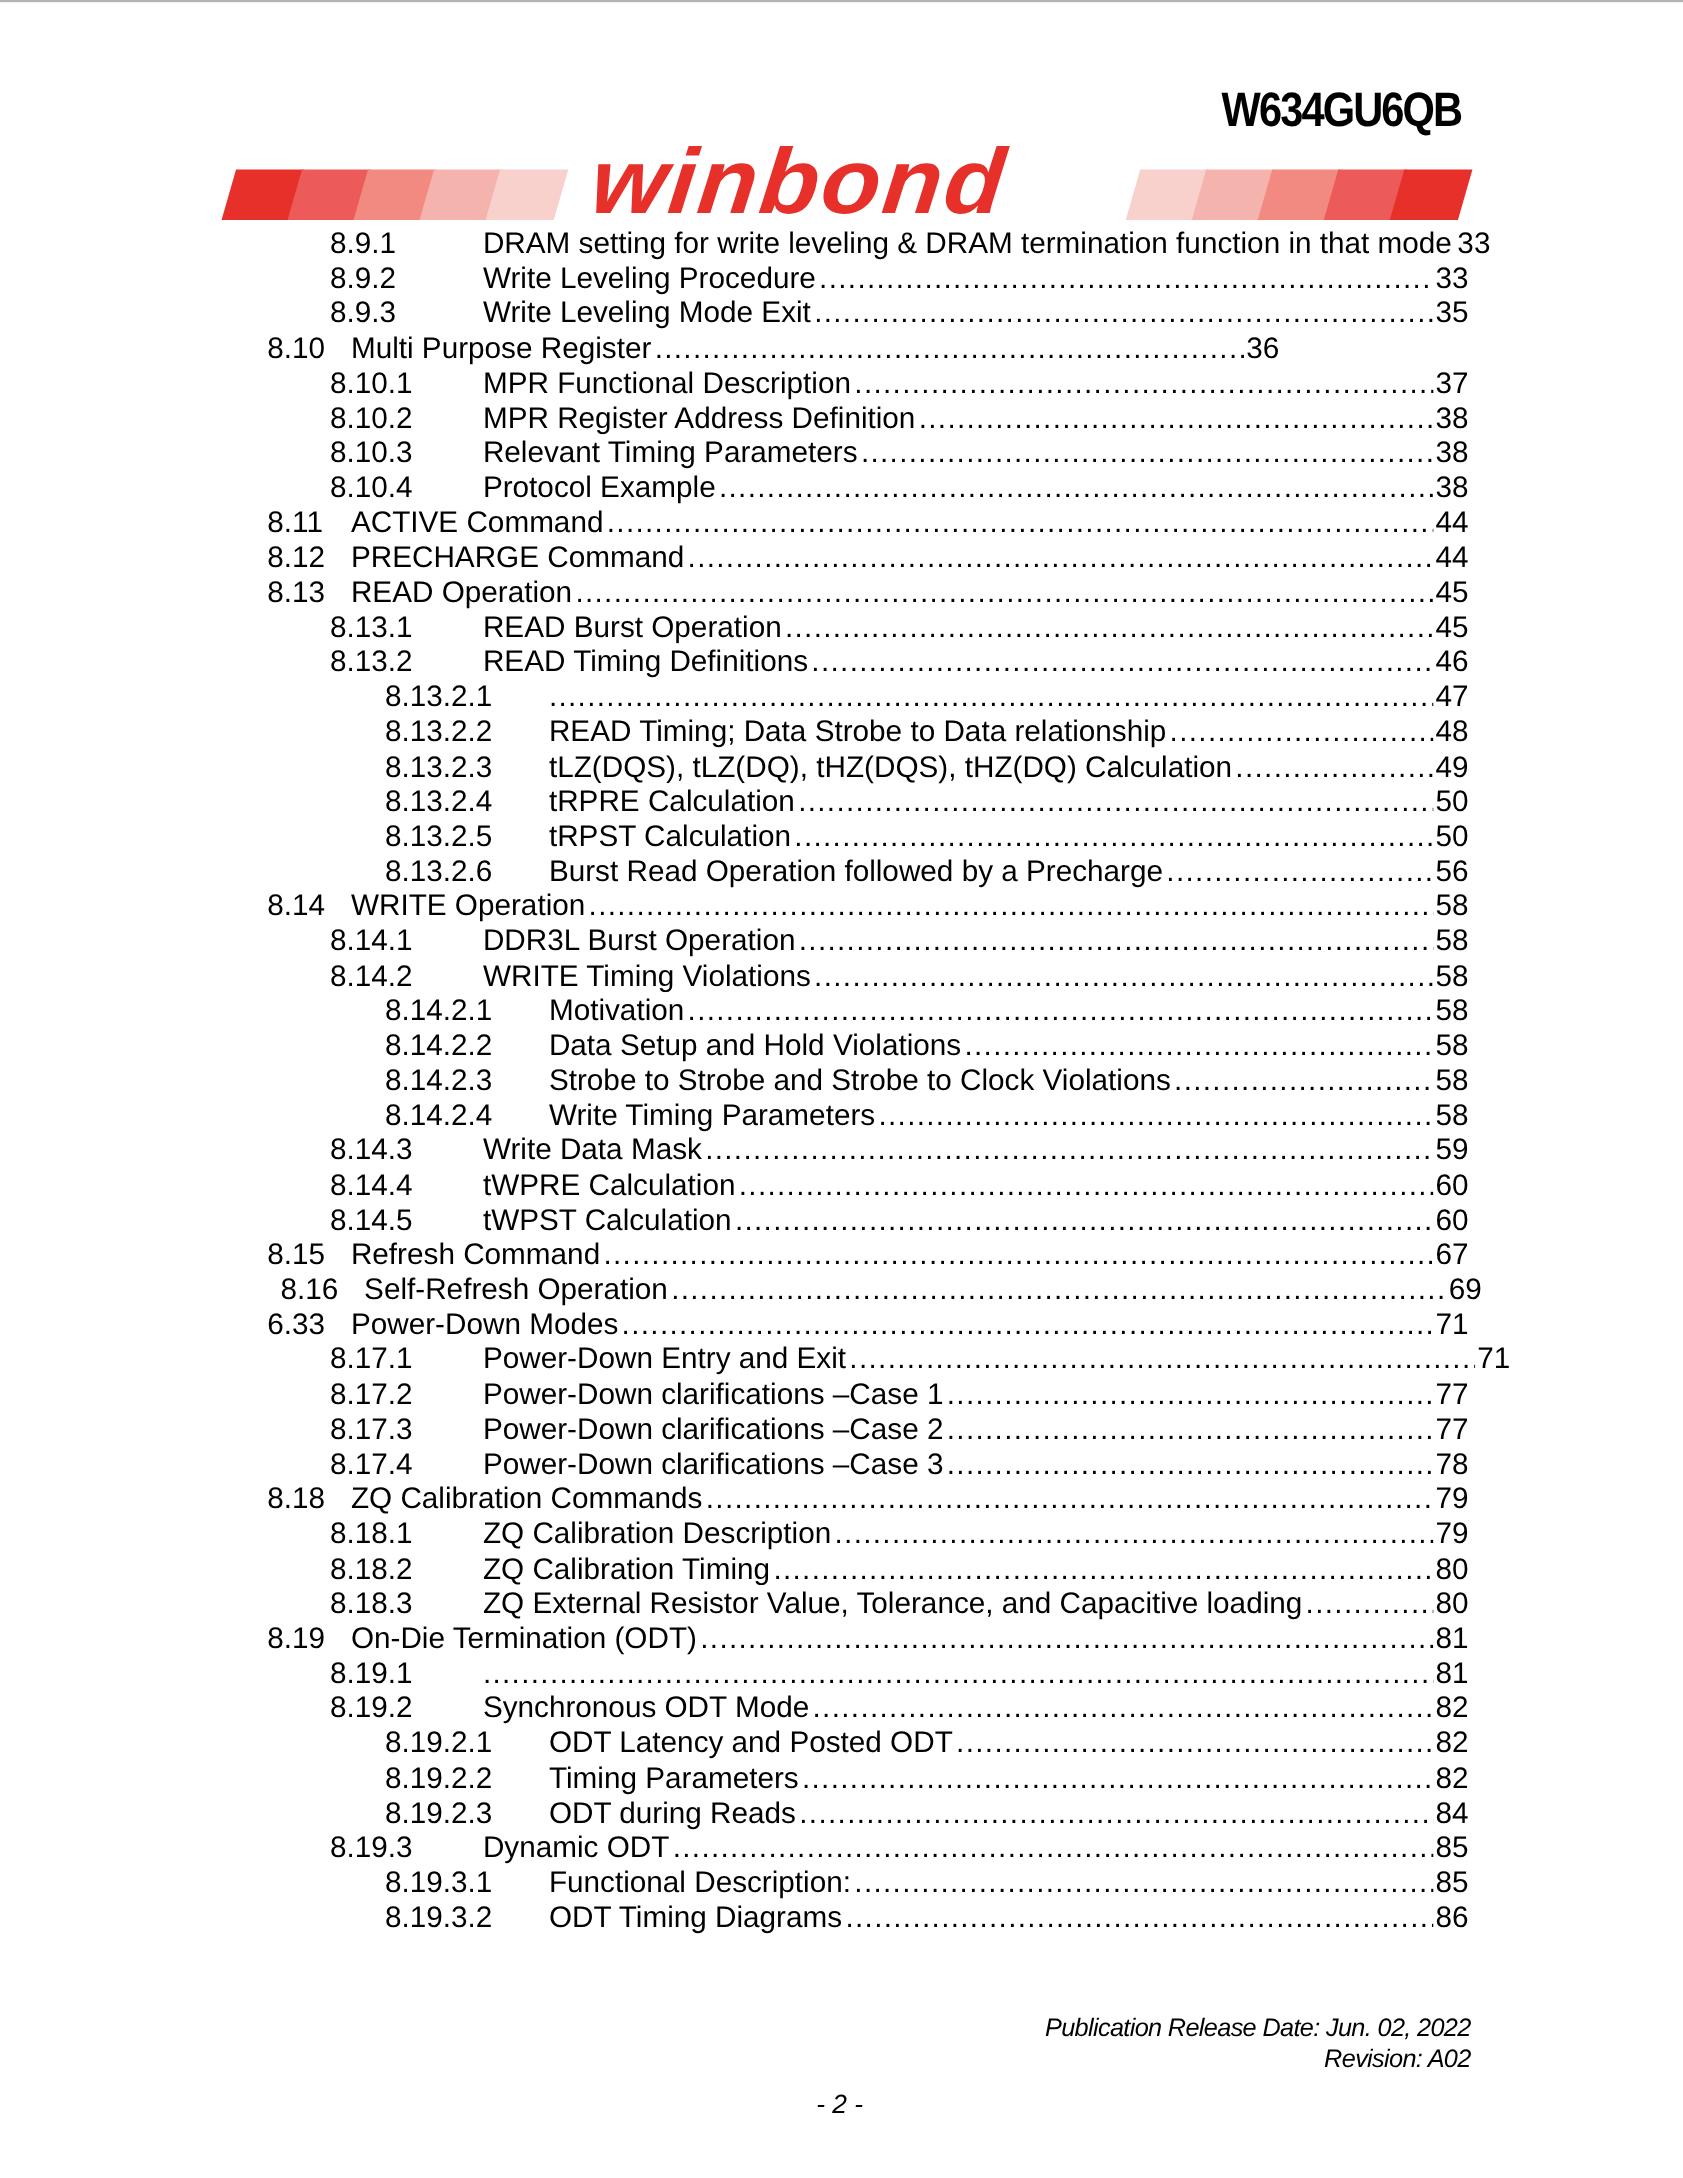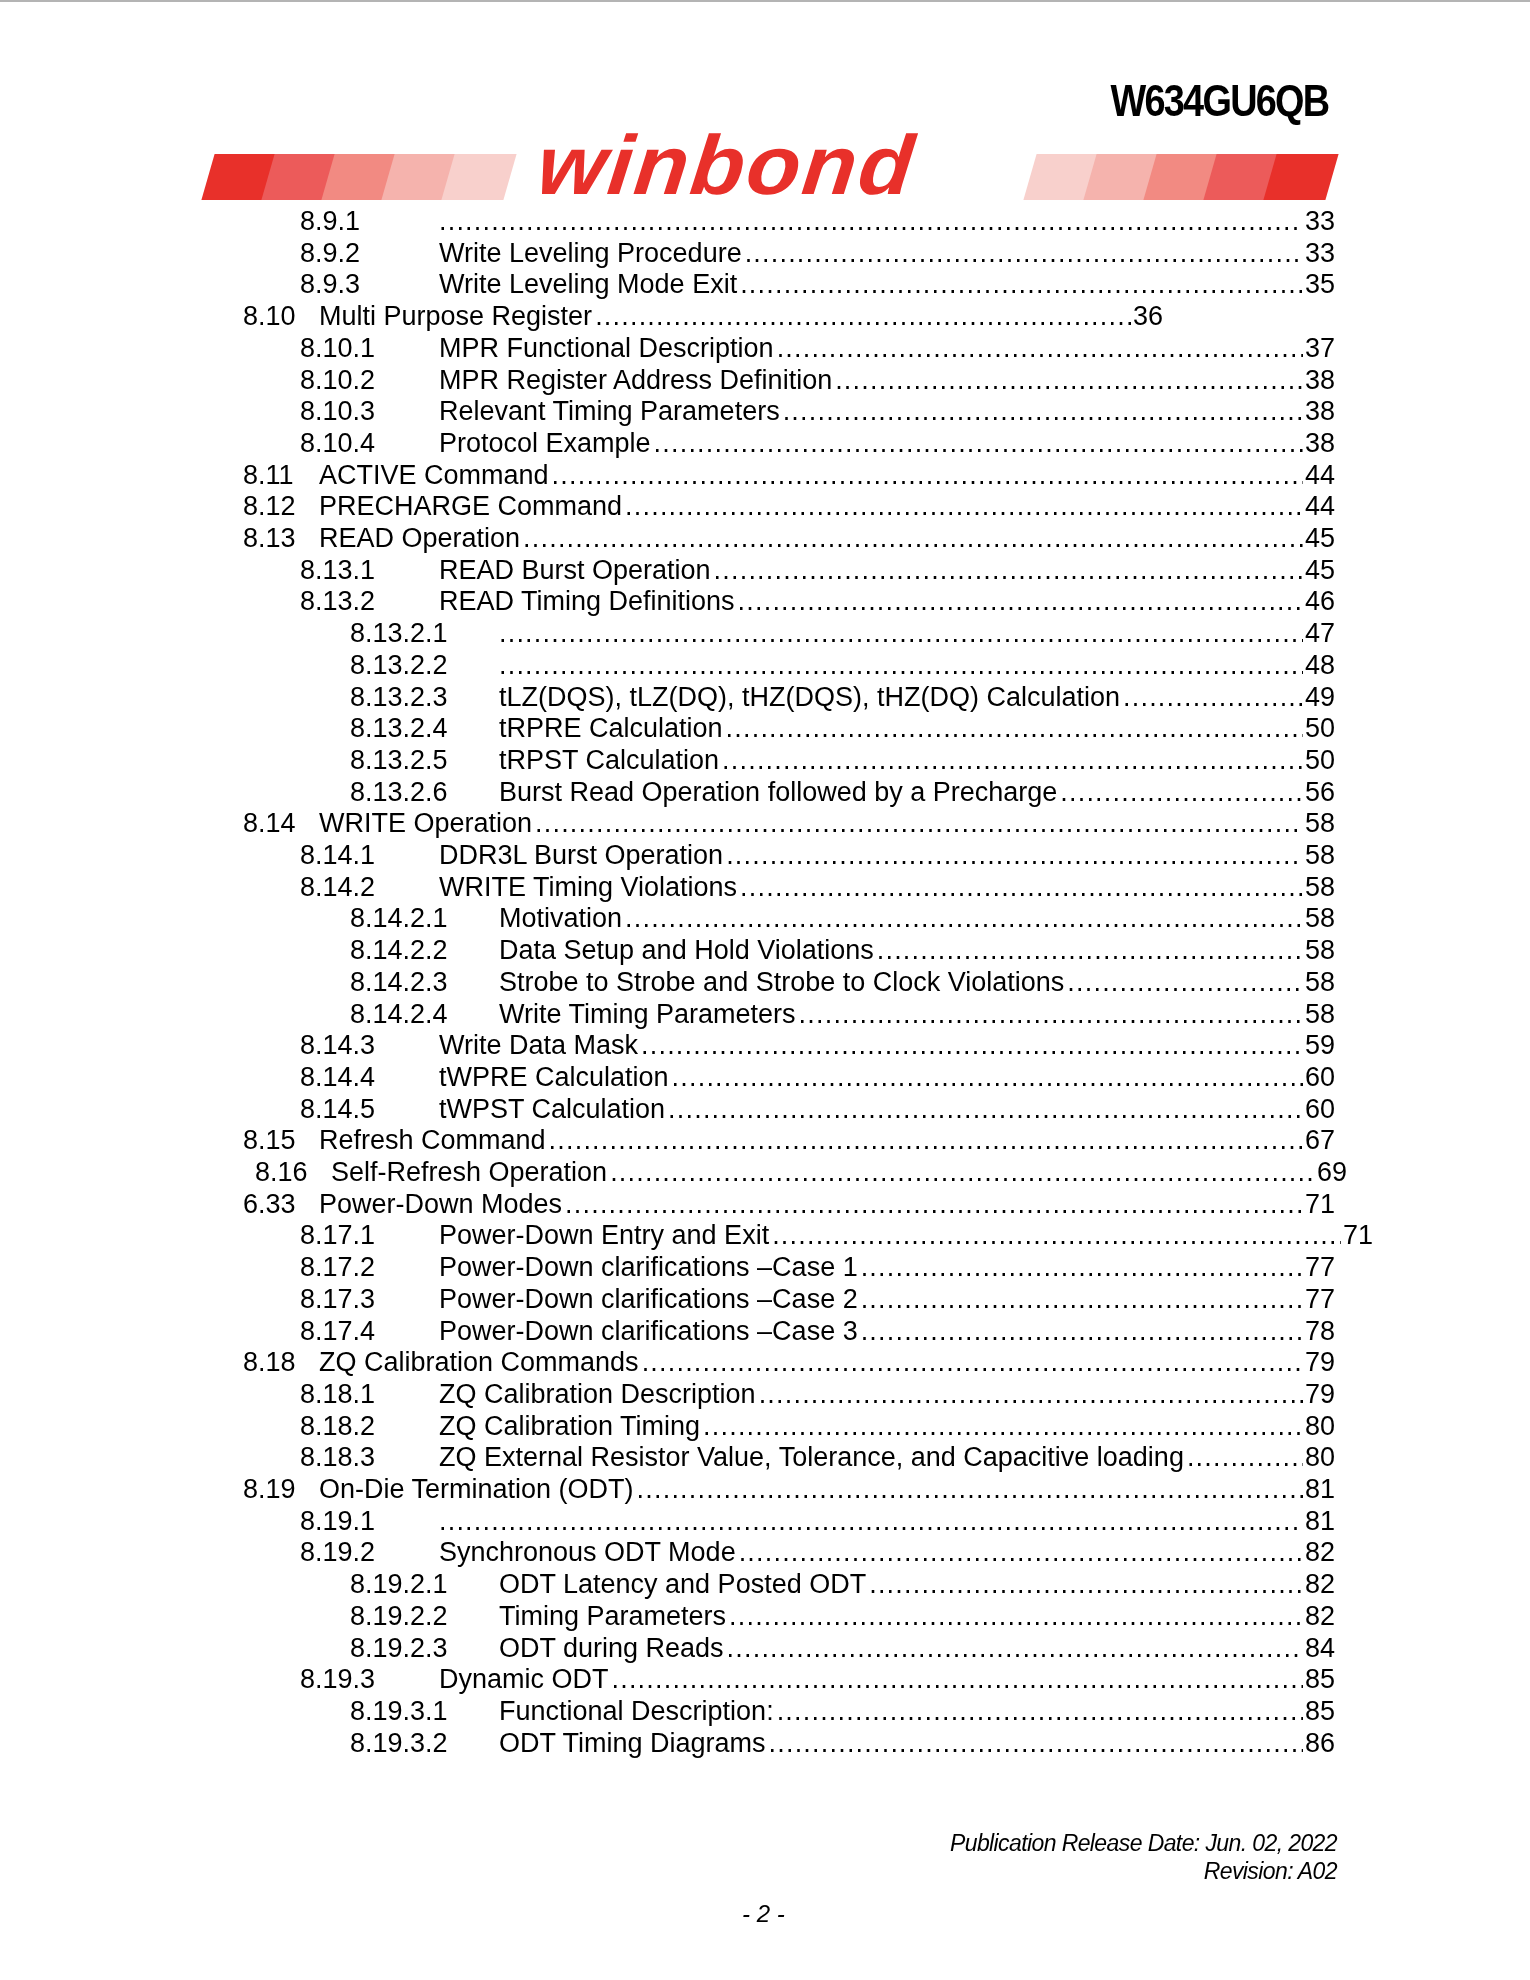--- a/index.html
+++ b/index.html
@@ -46,20 +46,21 @@
   <div class="stripe" style="left: 890px; background: rgb(245, 179, 173);"></div>
   <div class="stripe" style="left: 950px; background: rgb(242, 138, 130);"></div>
   <div class="stripe" style="left: 1010px; background: rgb(236, 91, 90);"></div>
   <div class="stripe" style="left: 1070px; background: rgb(232, 48, 42);"></div>
 </div>
 
 <div class="toc" id="toc">
     <div class="row" style="top: 0px; left: 0px; width: 1530px;">
       <span class="num" style="left:300px">8.9.1</span>
       <span class="entry" style="left:439px">
+        <span class="txt">DRAM setting for write leveling &amp; DRAM termination function in that mode</span>
         <span class="dots">............................................................................................................................................................................................................................................................................................................</span>
         <span class="pg">33</span>
       </span>
     </div>
     <div class="row" style="top: 31.7px; left: 0px; width: 1530px;">
       <span class="num" style="left:300px">8.9.2</span>
       <span class="entry" style="left:439px">
         <span class="txt">Write Leveling Procedure</span>
         <span class="dots">............................................................................................................................................................................................................................................................................................................</span>
         <span class="pg">33</span>
@@ -156,20 +157,21 @@
     <div class="row" style="top: 412.1px; left: 0px; width: 1530px;">
       <span class="num" style="left:350px">8.13.2.1</span>
       <span class="entry" style="left:499px">
         <span class="dots">............................................................................................................................................................................................................................................................................................................</span>
         <span class="pg">47</span>
       </span>
     </div>
     <div class="row" style="top: 443.8px; left: 0px; width: 1530px;">
       <span class="num" style="left:350px">8.13.2.2</span>
       <span class="entry" style="left:499px">
+        <span class="txt">READ Timing; Data Strobe to Data relationship</span>
         <span class="dots">............................................................................................................................................................................................................................................................................................................</span>
         <span class="pg">48</span>
       </span>
     </div>
     <div class="row" style="top: 475.5px; left: 0px; width: 1530px;">
       <span class="num" style="left:350px">8.13.2.3</span>
       <span class="entry" style="left:499px">
         <span class="txt">tLZ(DQS), tLZ(DQ), tHZ(DQS), tHZ(DQ) Calculation</span>
         <span class="dots">............................................................................................................................................................................................................................................................................................................</span>
         <span class="pg">49</span>

